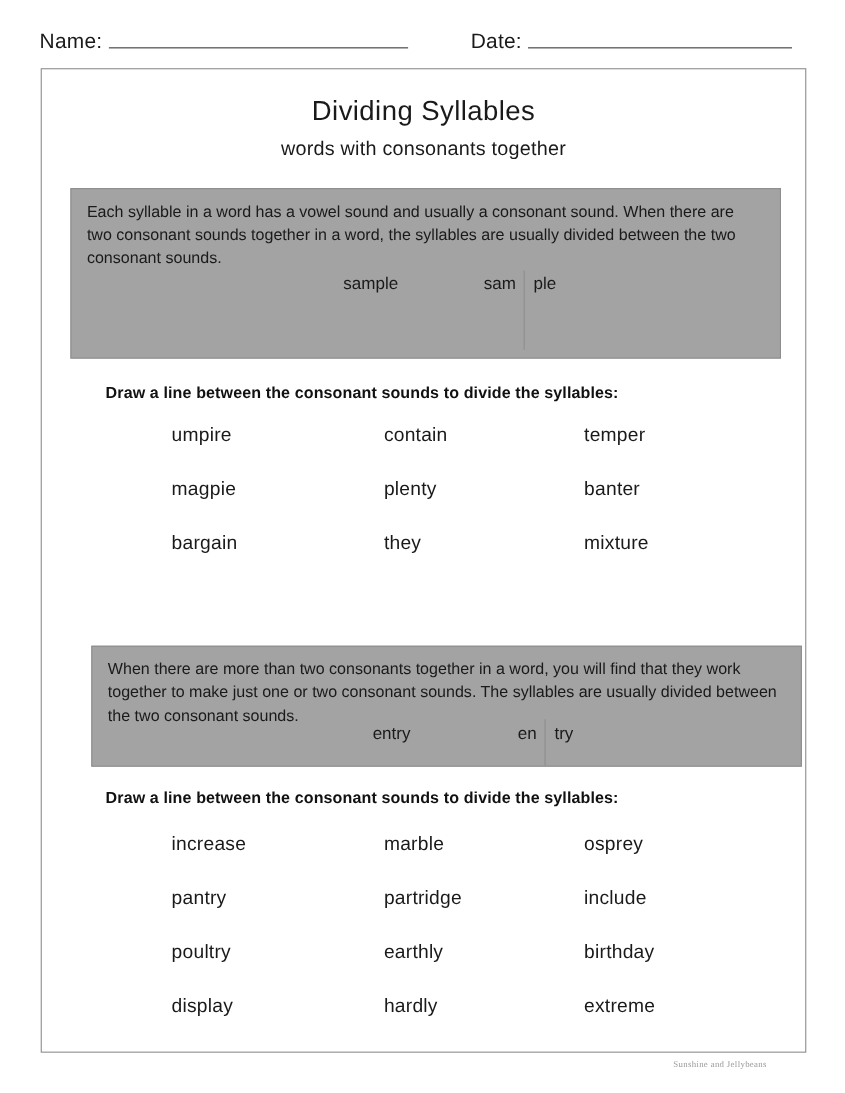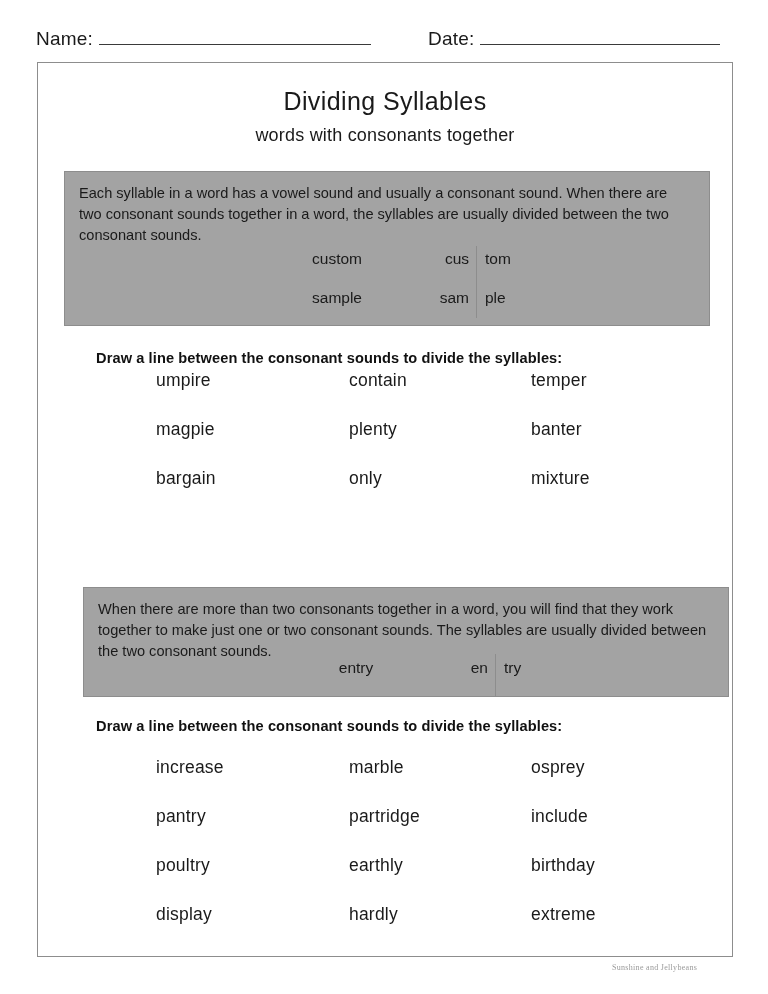--- a/index.html
+++ b/index.html
@@ -163,21 +163,21 @@
   }
   #directions-1 { top: 287px; }
   #directions-2 { top: 655px; }
 
   
   .wordgrid {
     position: absolute;
     left: 0;
     width: 100%;
   }
-  #wordgrid-1 { top: 307px; text-align: center; }
+  #wordgrid-1 { top: 322px; text-align: center; }
   #wordgrid-2 { top: 694px; }
 
   .wg-row {
     position: relative;
     height: 49px;
   }
   .wg-cell {
     position: absolute;
     top: 0;
     font-size: 17.5px;
@@ -217,25 +217,20 @@
 <div class="sheet">
 
   <div class="title">Dividing Syllables</div>
   <div class="subtitle">words with consonants together</div>
 
   <div class="infobox" id="infobox-1">
     <div class="infotext">Each syllable in a word has a vowel sound and usually a consonant sound.  When there are two consonant sounds together in a word, the syllables are usually divided between the two consonant sounds.</div>
     <div class="ex-divider" id="ex-divider-1"></div>
     <div class="examples" id="examples-1">
       <div class="ex-row">
-        <span class="ex-word">custom</span>
-        <span class="ex-left">cus</span>
-        <span class="ex-right">tom</span>
-      </div>
-      <div class="ex-row">
         <span class="ex-word">sample</span>
         <span class="ex-left">sam</span>
         <span class="ex-right">ple</span>
       </div>
     </div>
   </div>
 
   <div class="directions" id="directions-1">Draw a line between the consonant sounds to divide the syllables:</div>
 
   <div class="wordgrid" id="wordgrid-1">
@@ -244,21 +239,21 @@
       <span class="wg-cell wg-c1">contain</span>
       <span class="wg-cell wg-c2">temper</span>
     </div>
     <div class="wg-row">
       <span class="wg-cell wg-c0">magpie</span>
       <span class="wg-cell wg-c1">plenty</span>
       <span class="wg-cell wg-c2">banter</span>
     </div>
     <div class="wg-row">
       <span class="wg-cell wg-c0">bargain</span>
-      <span class="wg-cell wg-c1">only</span>
+      <span class="wg-cell wg-c1">they</span>
       <span class="wg-cell wg-c2">mixture</span>
     </div>
   </div>
 
   <div class="infobox" id="infobox-2">
     <div class="infotext">When there are more than two consonants together in a word, you will find that they work together to make just one or two consonant sounds.  The syllables are usually divided between the two consonant sounds.</div>
     <div class="ex-divider" id="ex-divider-2"></div>
     <div class="examples" id="examples-2">
       <div class="ex-row">
         <span class="ex-word">entry</span>

